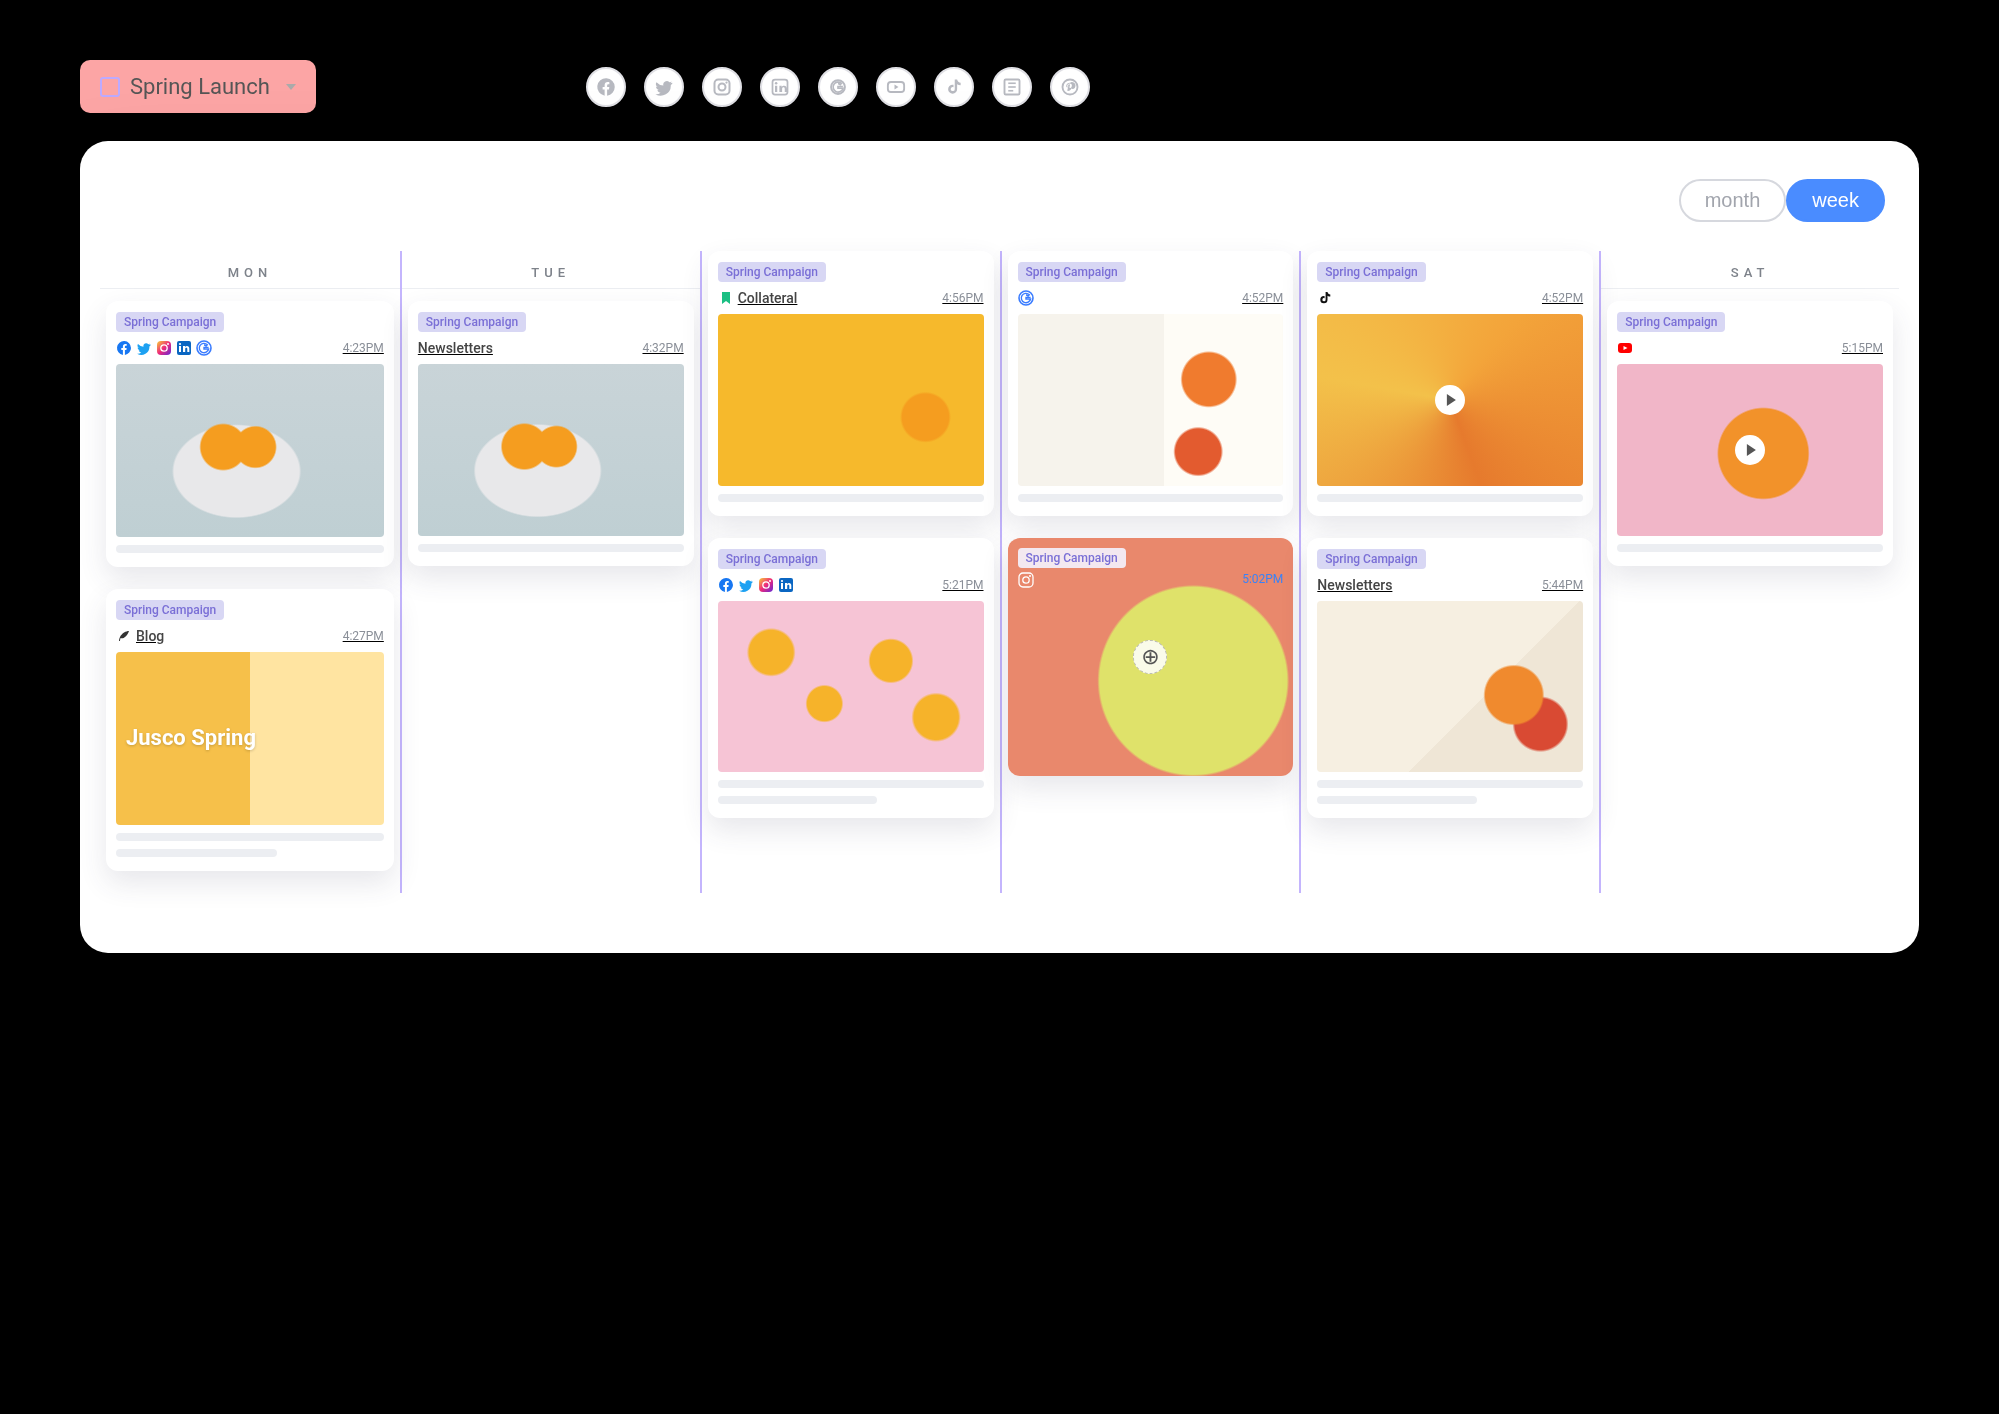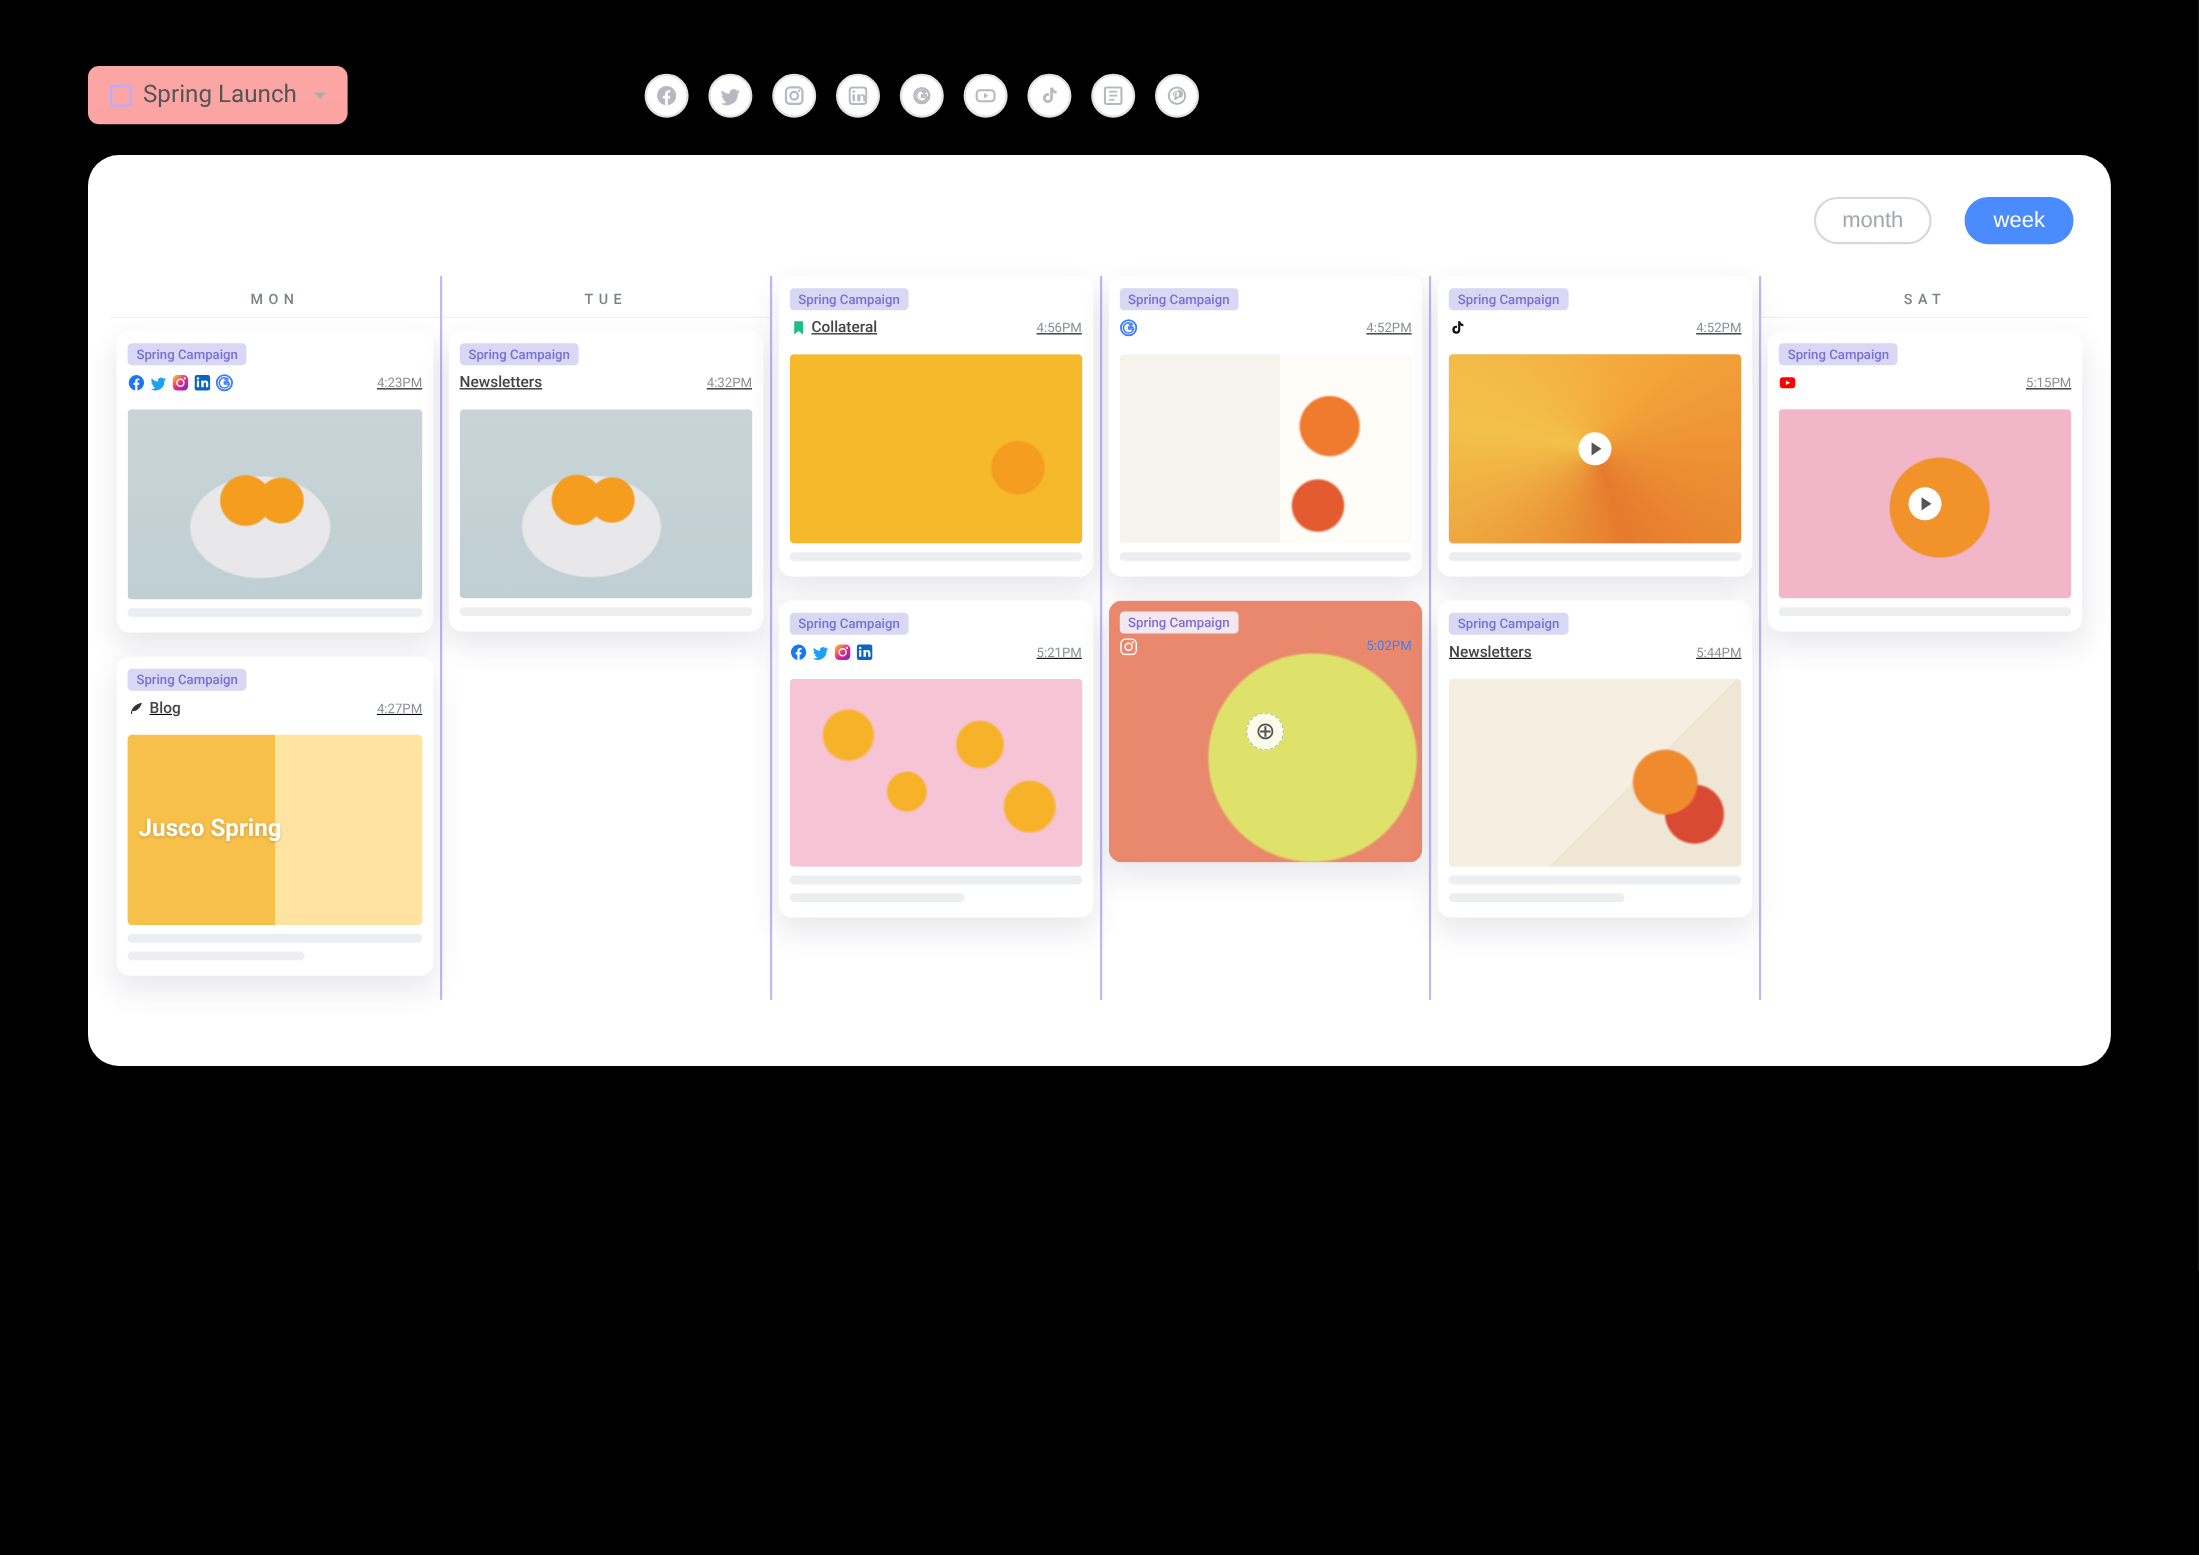--- a/index.html
+++ b/index.html
@@ -75,21 +75,21 @@
     box-shadow: 0 50px 90px rgba(0,0,0,0.35);
     padding: 32px 20px 60px;
     min-height: 760px;
     position: relative;
   }
   .view-toggle {
     position: absolute;
     right: 34px;
     top: 38px;
     display: flex;
-    gap: 30px;
+    gap: 0;
   }
   .view-toggle button {
     border-radius: 22px;
     padding: 8px 24px;
     font-size: 20px;
     background: #fff;
     border: 2px solid #d6d8de;
     color: #a2a5ad;
     cursor: pointer;
   }
@@ -148,21 +148,21 @@
     text-decoration: underline;
   }
   .meta-row .icons { display: flex; gap: 4px; align-items: center; }
   .meta-row .icons svg { width: 16px; height: 16px; }
   .meta-row .label { font-size: 14px; color: #444; font-weight: 500; }
   .meta-row .time { font-size: 12px; color: var(--txt-muted); }
   .thumb {
     width: 100%;
     aspect-ratio: 1.55/1;
     border-radius: 4px;
-    margin-top: 16px;
+    margin-top: 0;
     background-size: cover;
     background-position: center;
     position: relative;
   }
   .thumb.play::after {
     content: "";
     position: absolute;
     left: 50%; top: 50%;
     width: 30px; height: 30px;
     background: #fff;

